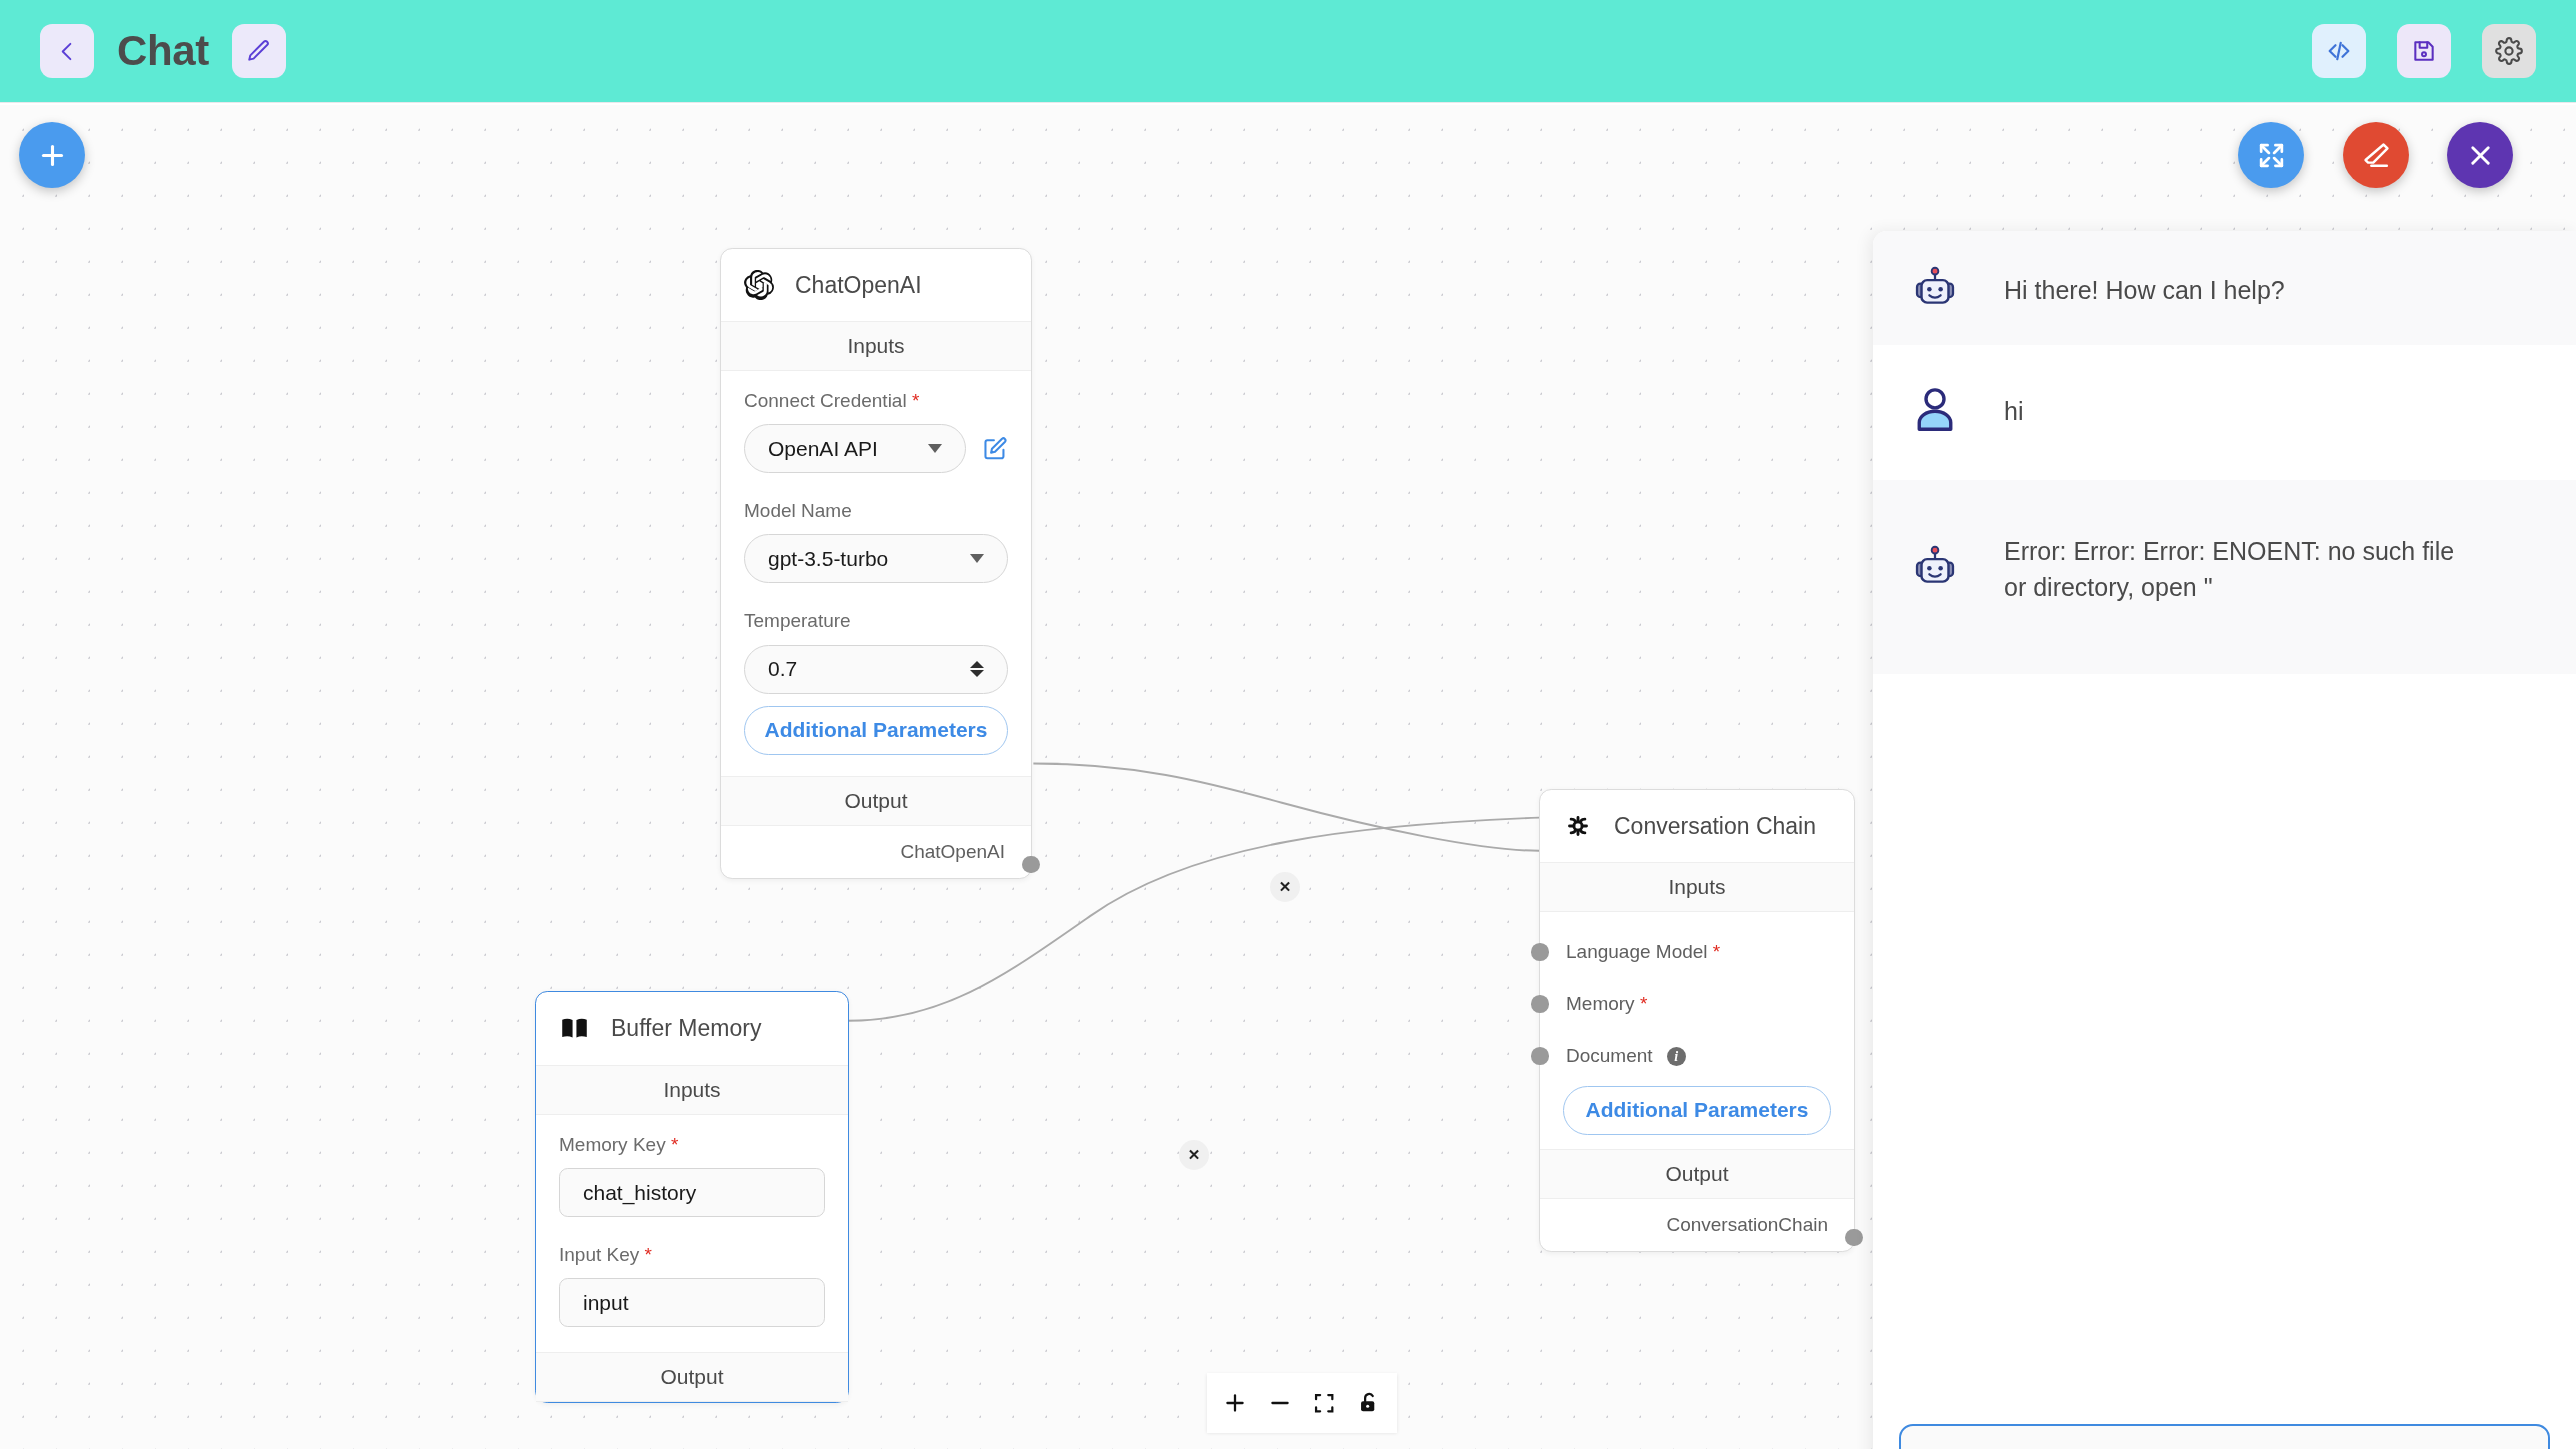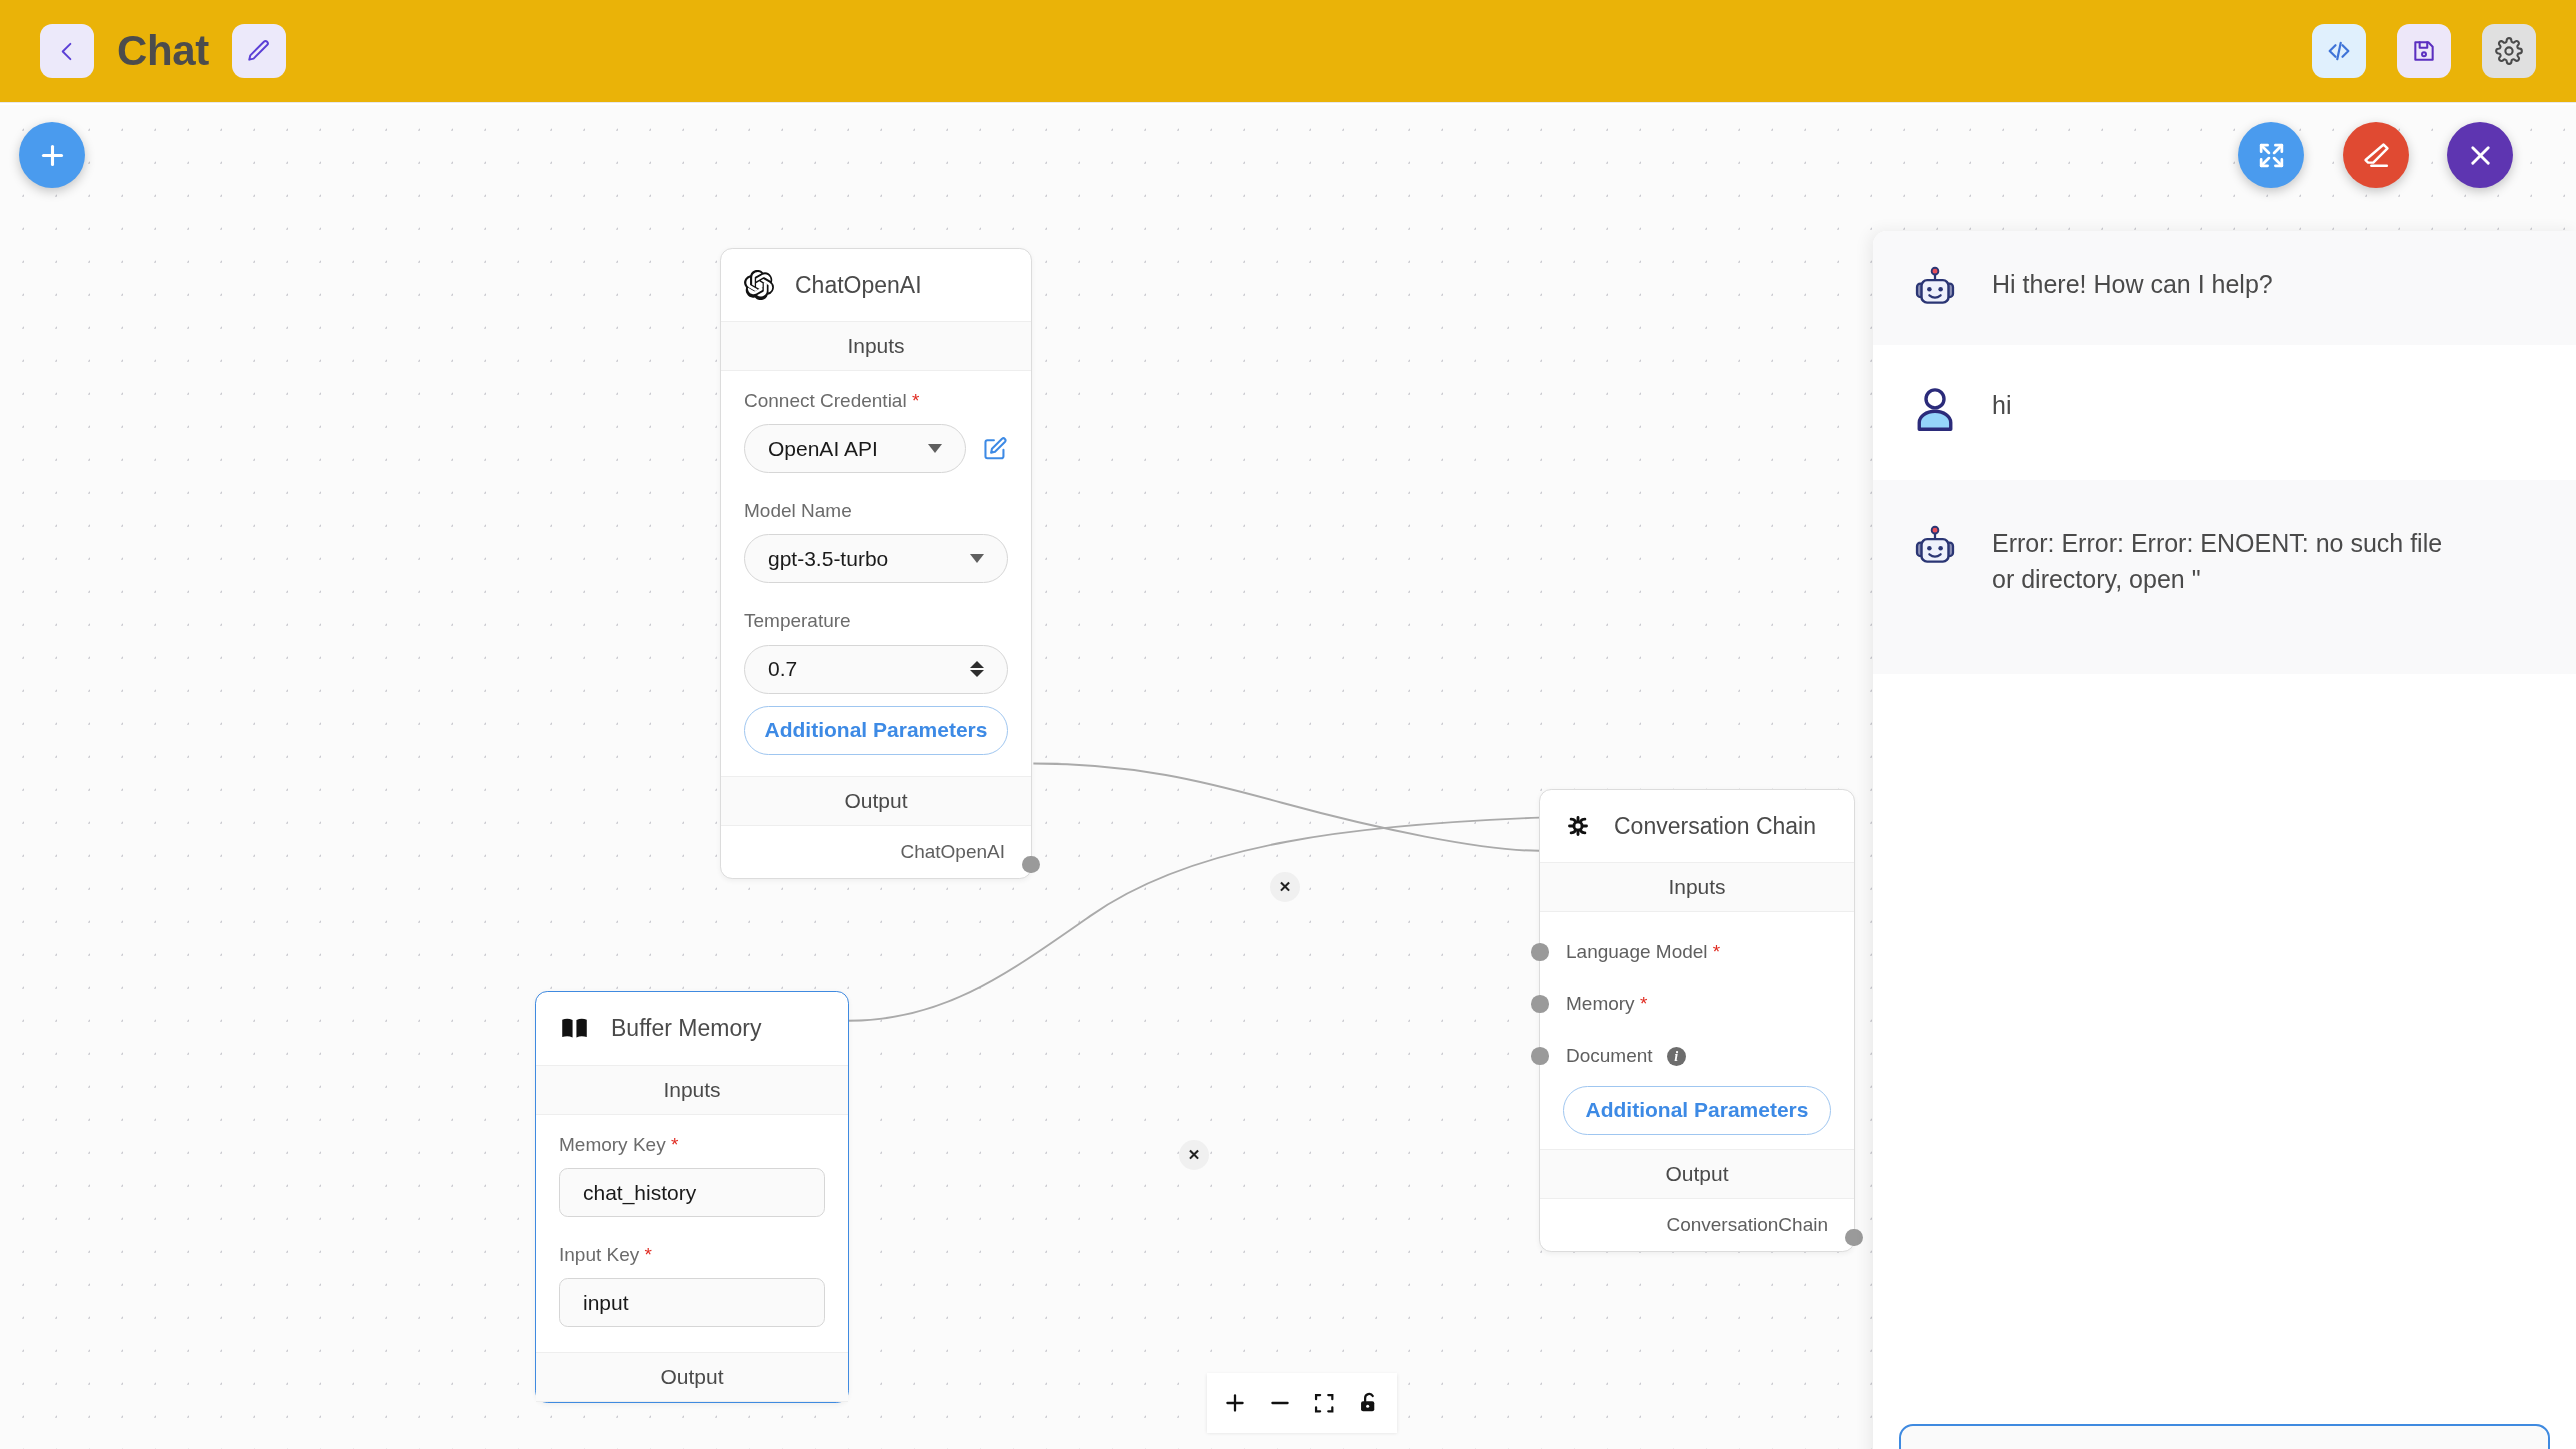--- a/index.html
+++ b/index.html
@@ -7,21 +7,21 @@
     width: 2576px; height: 1449px;
     font-family: "Liberation Sans", sans-serif;
     background: #ffffff;
     overflow: hidden;
   }
 
   
   .app-header {
     position: absolute; top: 0; left: 0;
     width: 2576px; height: 103px;
-    background: #eab308;
+    background: #5eead4;
     border-bottom: 1.7px solid #e8e8ec;
     display: flex; align-items: center;
     padding: 0 40px;
     z-index: 40;
   }
   .hdr-left { display: flex; align-items: center; gap: 23px; }
   .icon-btn-soft {
     width: 54px; height: 54px; border-radius: 12.2px;
     display: flex; align-items: center; justify-content: center;
     border: none; cursor: pointer;
@@ -178,21 +178,21 @@
     width: 703px; height: 1308px;
     background: #ffffff;
     border-top-left-radius: 14px;
     box-shadow: -3.5px 0 15.7px rgba(0,0,0,.07);
     display: flex; flex-direction: column;
     overflow: hidden;
     z-index: 30;
   }
   .chat-messages { flex: 1; overflow: hidden; }
   .msg {
-    display: flex; align-items: flex-start; gap: 30px;
+    display: flex; align-items: center; gap: 42px;
     padding: 30px 35px;
   }
   .msg.bot  { background: #f9f9fa; }
   .msg.user { background: #ffffff; }
   .msg .avatar { flex: 0 0 auto; width: 54px; height: 54px; }
   .msg .text {
     font-size: 25px; color: #4a4a4a; line-height: 1.45;
     padding-top: 5.2px;
   }
   .msg.bot.tall { min-height: 194px; }

